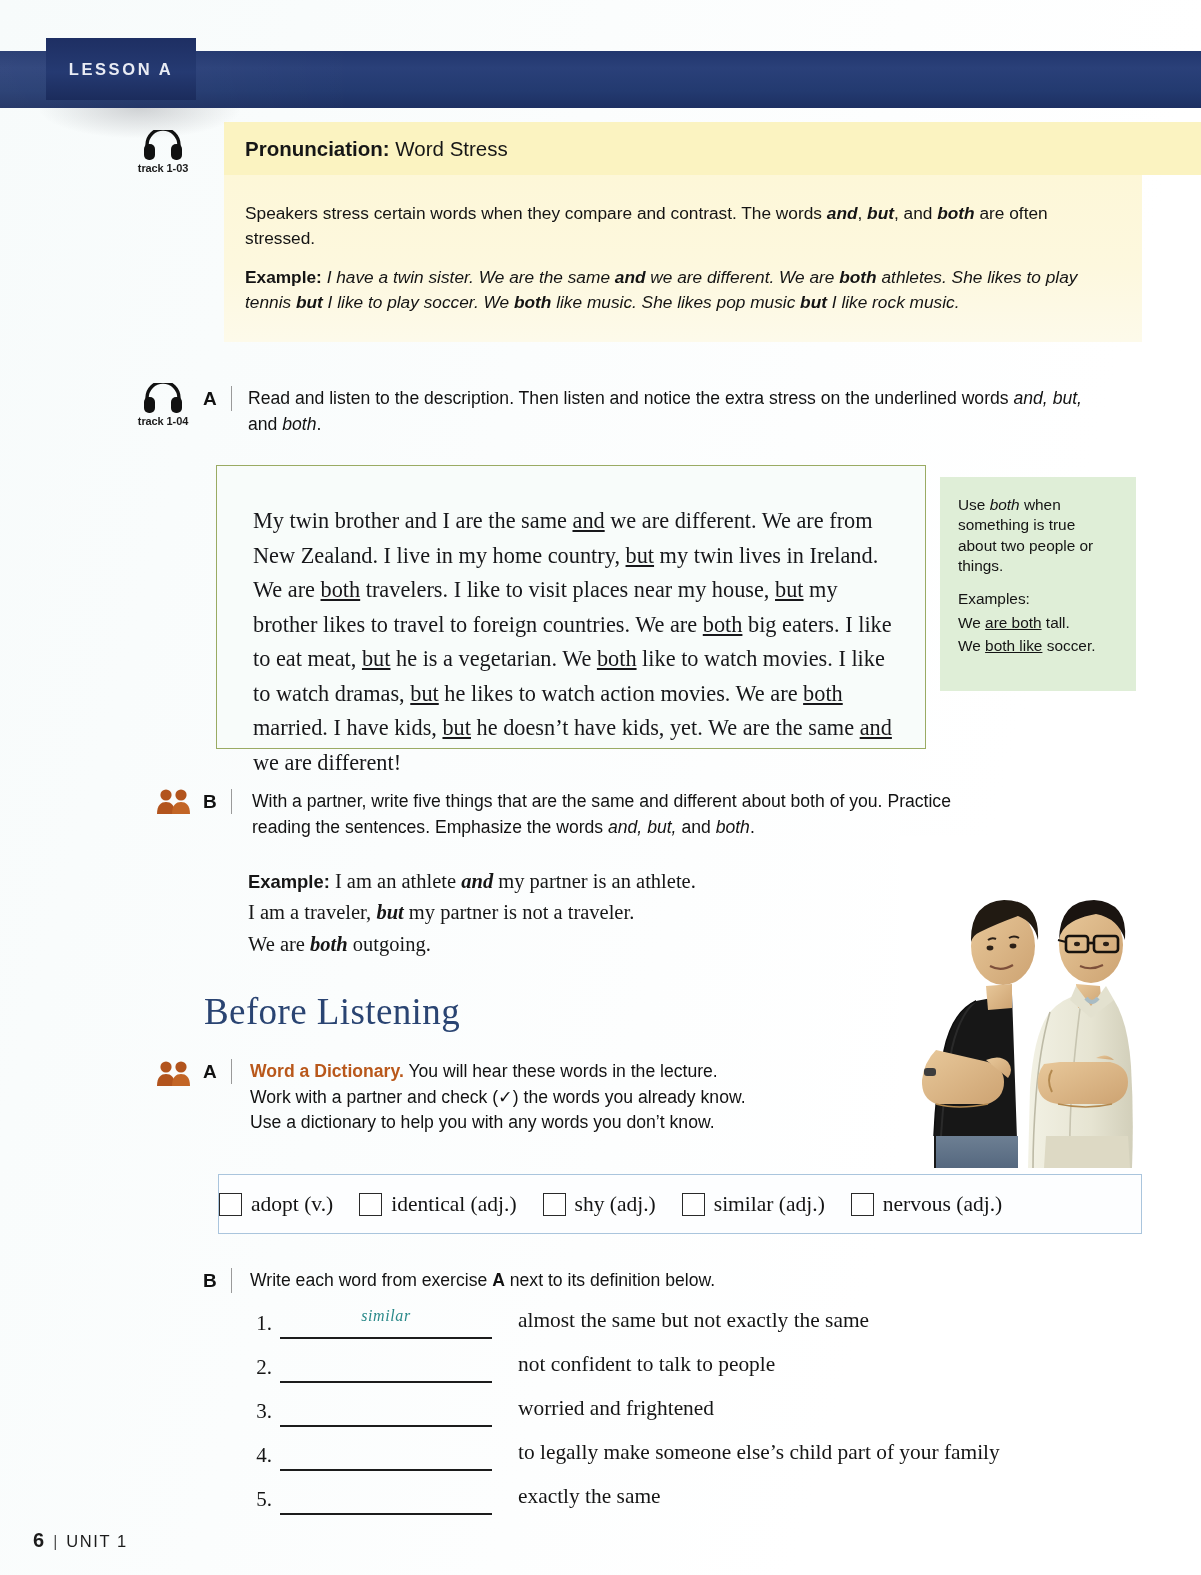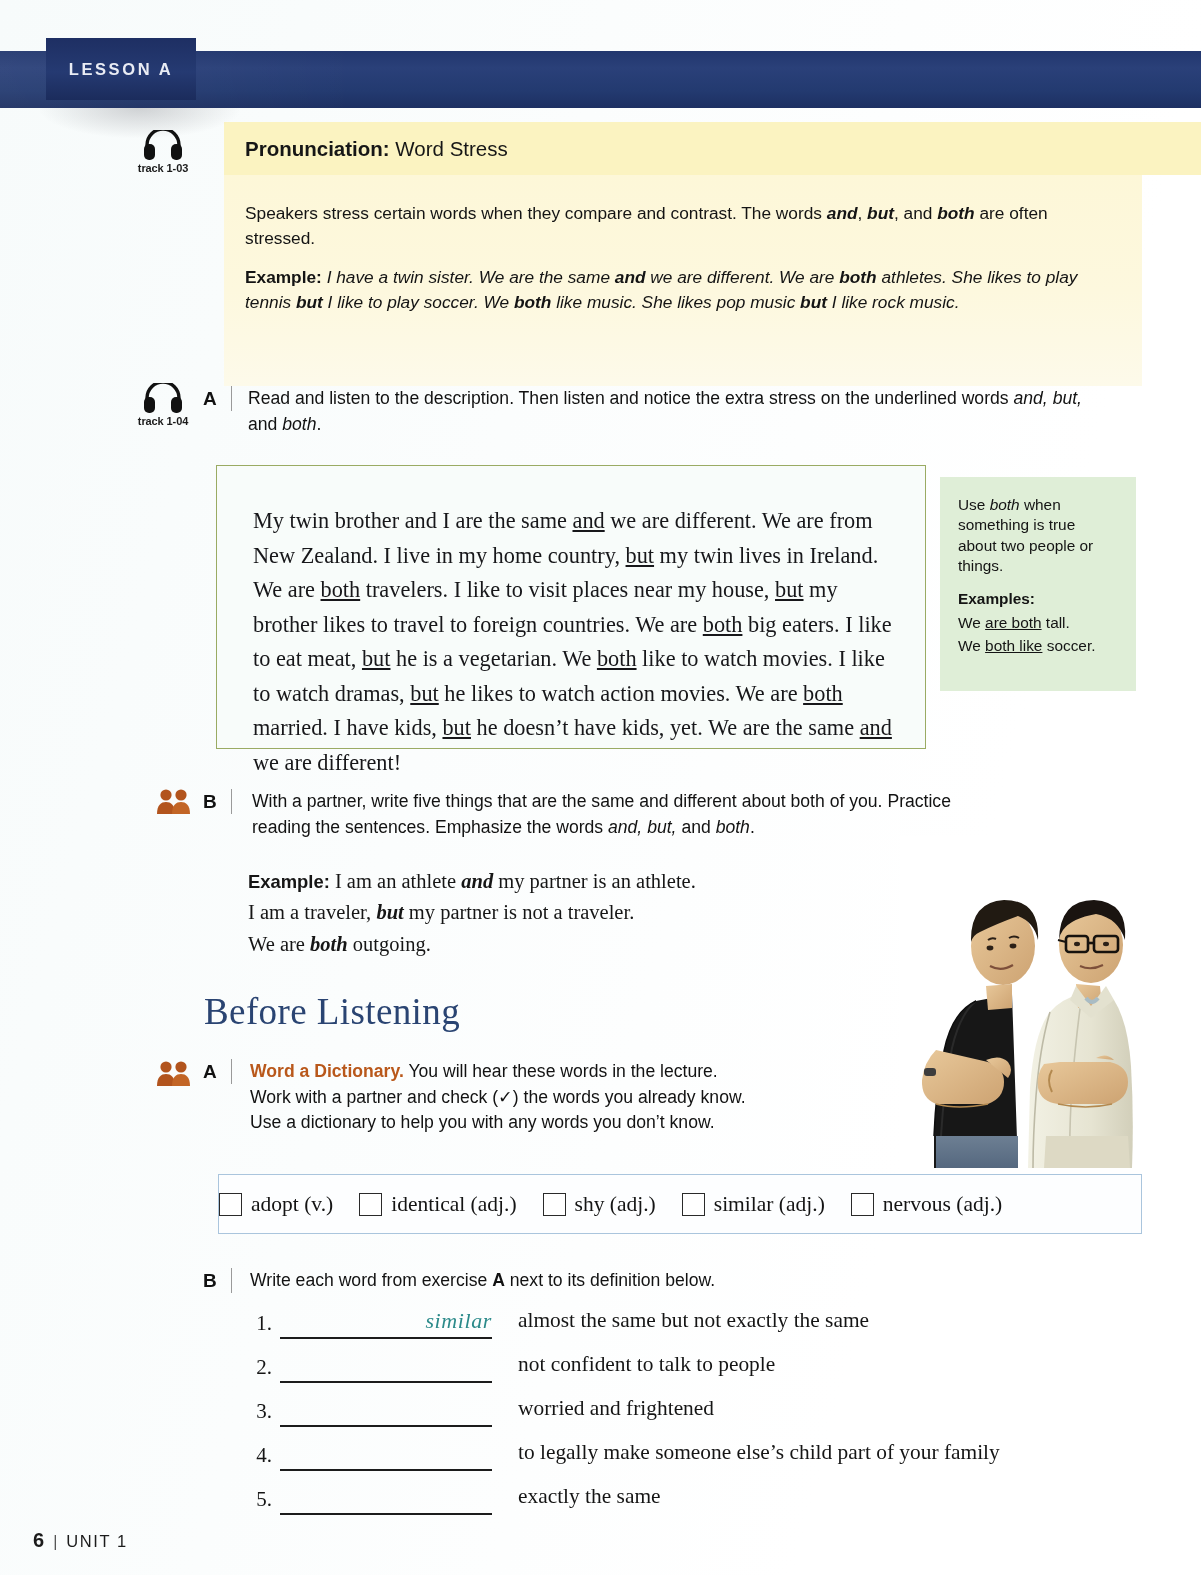--- a/index.html
+++ b/index.html
@@ -60,21 +60,21 @@
 
   
   .pron-head{
     position:absolute; left:224px; top:122px; width:1054px; height:53px;
     background:#fbf3c1; z-index:4;
     display:flex; align-items:center;
   }
   .pron-head-txt{ padding-left:21px; font-size:20.5px; color:#161616; }
   .pron-head-txt b{ font-weight:700; }
   .pron-body{
-    position:absolute; left:224px; top:175px; width:918px; height:211px;
+    position:absolute; left:224px; top:175px; width:918px; height:167px;
     background:linear-gradient(180deg,#fdf7d8 0%,#fdf8de 55%,#fdfaea 100%);
     z-index:3; padding:26px 48px 0 21px;
   }
   .pron-p{ font-size:17.3px; color:#141414; line-height:1.43; margin:0 0 15px 0;}
   .pron-p b{ font-weight:700; }
   .pron-p i{ font-style:italic; }
   .pron-p .bi{ font-weight:700; font-style:italic; }
   .ex-letter{
     position:absolute; font-size:19px; font-weight:700; color:#111; width:22px; text-align:left;
   }
@@ -98,21 +98,21 @@
   }
   .passage u{ text-decoration:underline; text-underline-offset:2px;}
 
   
   .note{
     position:absolute; left:940px; top:477px; width:196px; height:214px;
     background:#dfeed7; z-index:4; padding:18px 12px 0 18px;
   }
   .note p{ margin:0 12px 13px 0; font-size:15.4px; color:#141414; line-height:1.32;}
   .note i{ font-style:italic; }
-  .note b{ font-weight:700; }
+  .note b{ font-weight:400; }
   .note u{ text-decoration:underline; }
   .note .ex-line{ margin:0 0 3px 0; }
 
   
   .serif-ex{
     position:absolute; font-family:"Liberation Serif", serif;
     font-size:20.5px; color:#161616; line-height:1.53; z-index:6;
   }
   .serif-ex b{ font-family:"Liberation Sans", sans-serif; font-weight:700; font-size:18.4px;}
   .serif-ex i{ font-style:italic; font-weight:700; }
@@ -147,23 +147,23 @@
     font-family:"Liberation Serif", serif; font-size:21px; color:#151515;
     width:30px; text-align:right; padding-right:8px; padding-top:6px;
   }
   .defblank{
     width:212px; position:relative; height:34px;
   }
   .defblank .rule{
     position:absolute; left:0; right:0; bottom:0; height:2px; background:#1c1c1c;
   }
   .defans{
-    position:absolute; left:0; right:0; bottom:5px; text-align:right;
+    position:absolute; left:0; right:0; bottom:14px; text-align:center;
     font-family:"Liberation Serif", serif; font-style:italic;
-    font-size:22px; color:#2b8a8a; letter-spacing:0.6px;
+    font-size:16px; color:#2b8a8a; letter-spacing:0.6px;
   }
   .deftext{
     font-family:"Liberation Serif", serif; font-size:21.4px; color:#151515;
     padding-left:26px; padding-top:3px;
   }
 
   
   .footer{
     position:absolute; left:33px; top:1529px; z-index:6;
     display:flex; align-items:baseline; color:#1c1c1c;

